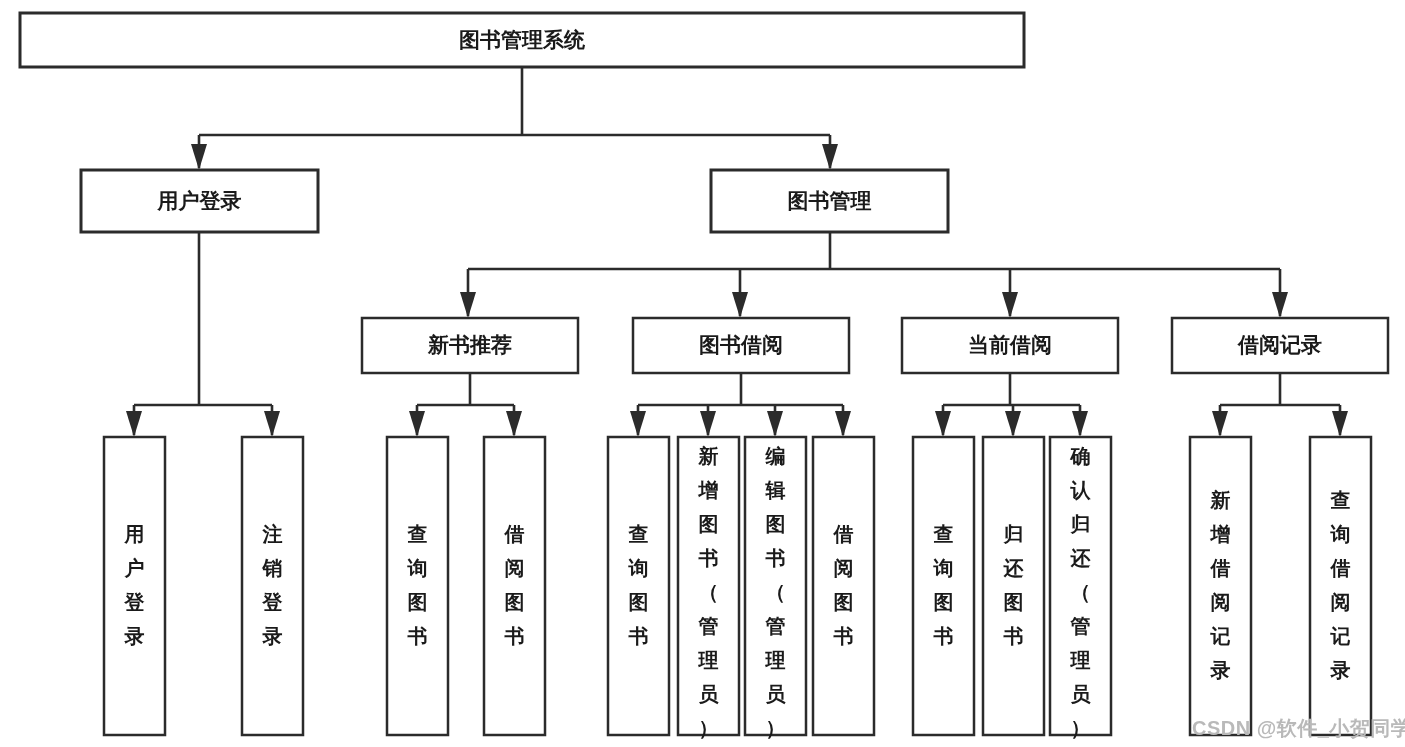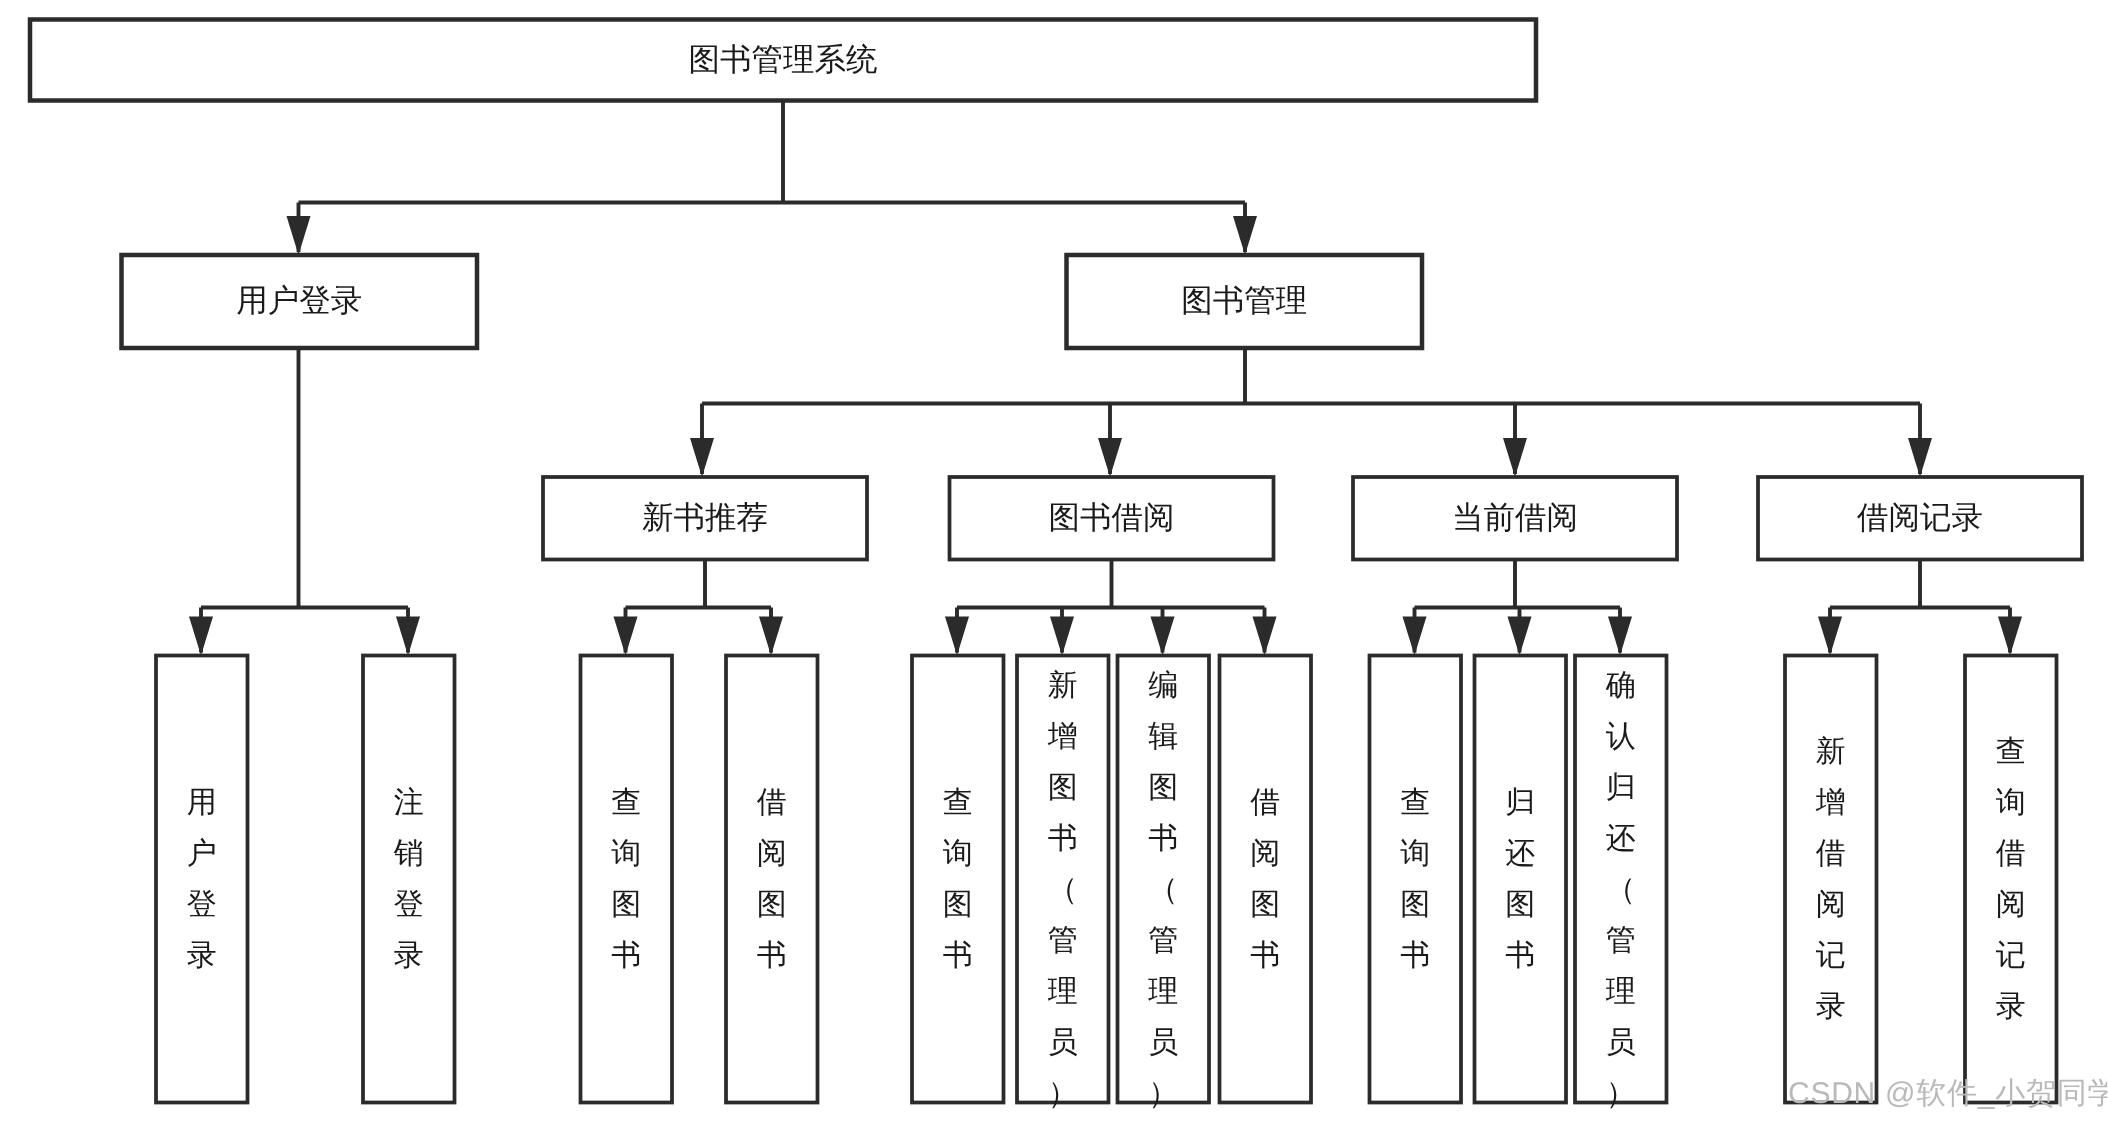--- a/index.html
+++ b/index.html
@@ -10,20 +10,21 @@
   }
   body {
     font-family: "Liberation Sans", "DejaVu Sans", sans-serif;
   }
   #diagram-root {
     position: relative;
     width: 1405px;
     height: 747px;
     background: #ffffff;
     overflow: hidden;
+    font-weight: bold;
   }
   svg.diagram-canvas {
     position: absolute;
     left: 0;
     top: 0;
     width: 1405px;
     height: 747px;
     display: block;
   }
   .node-box {

